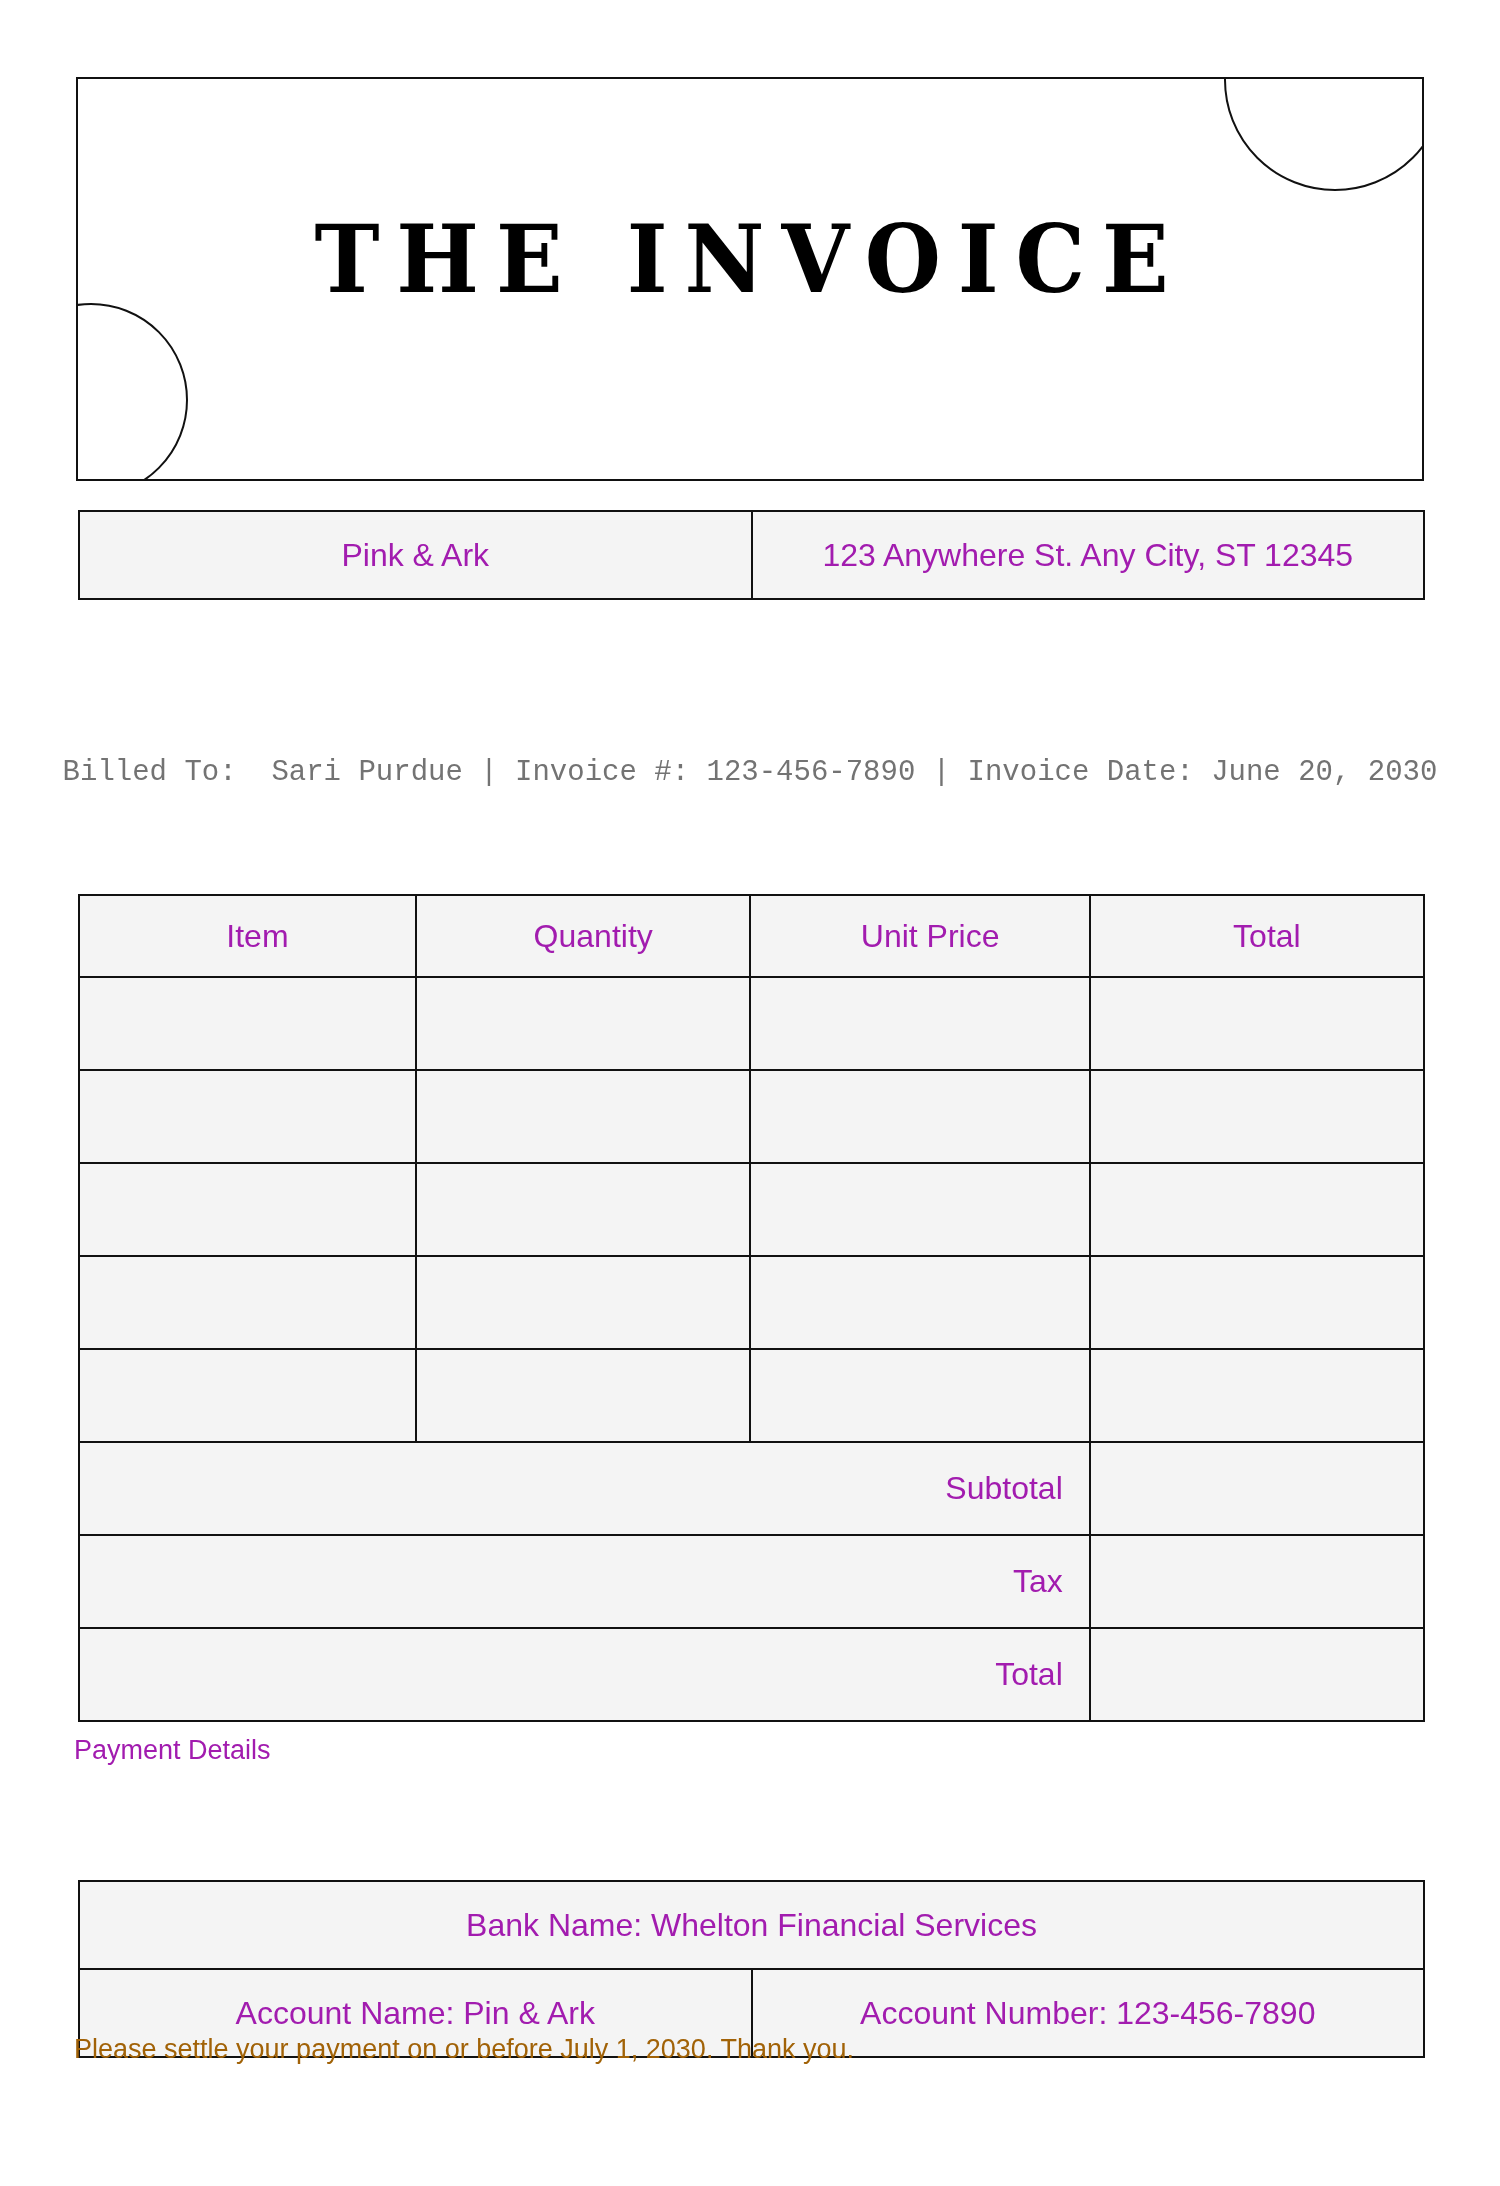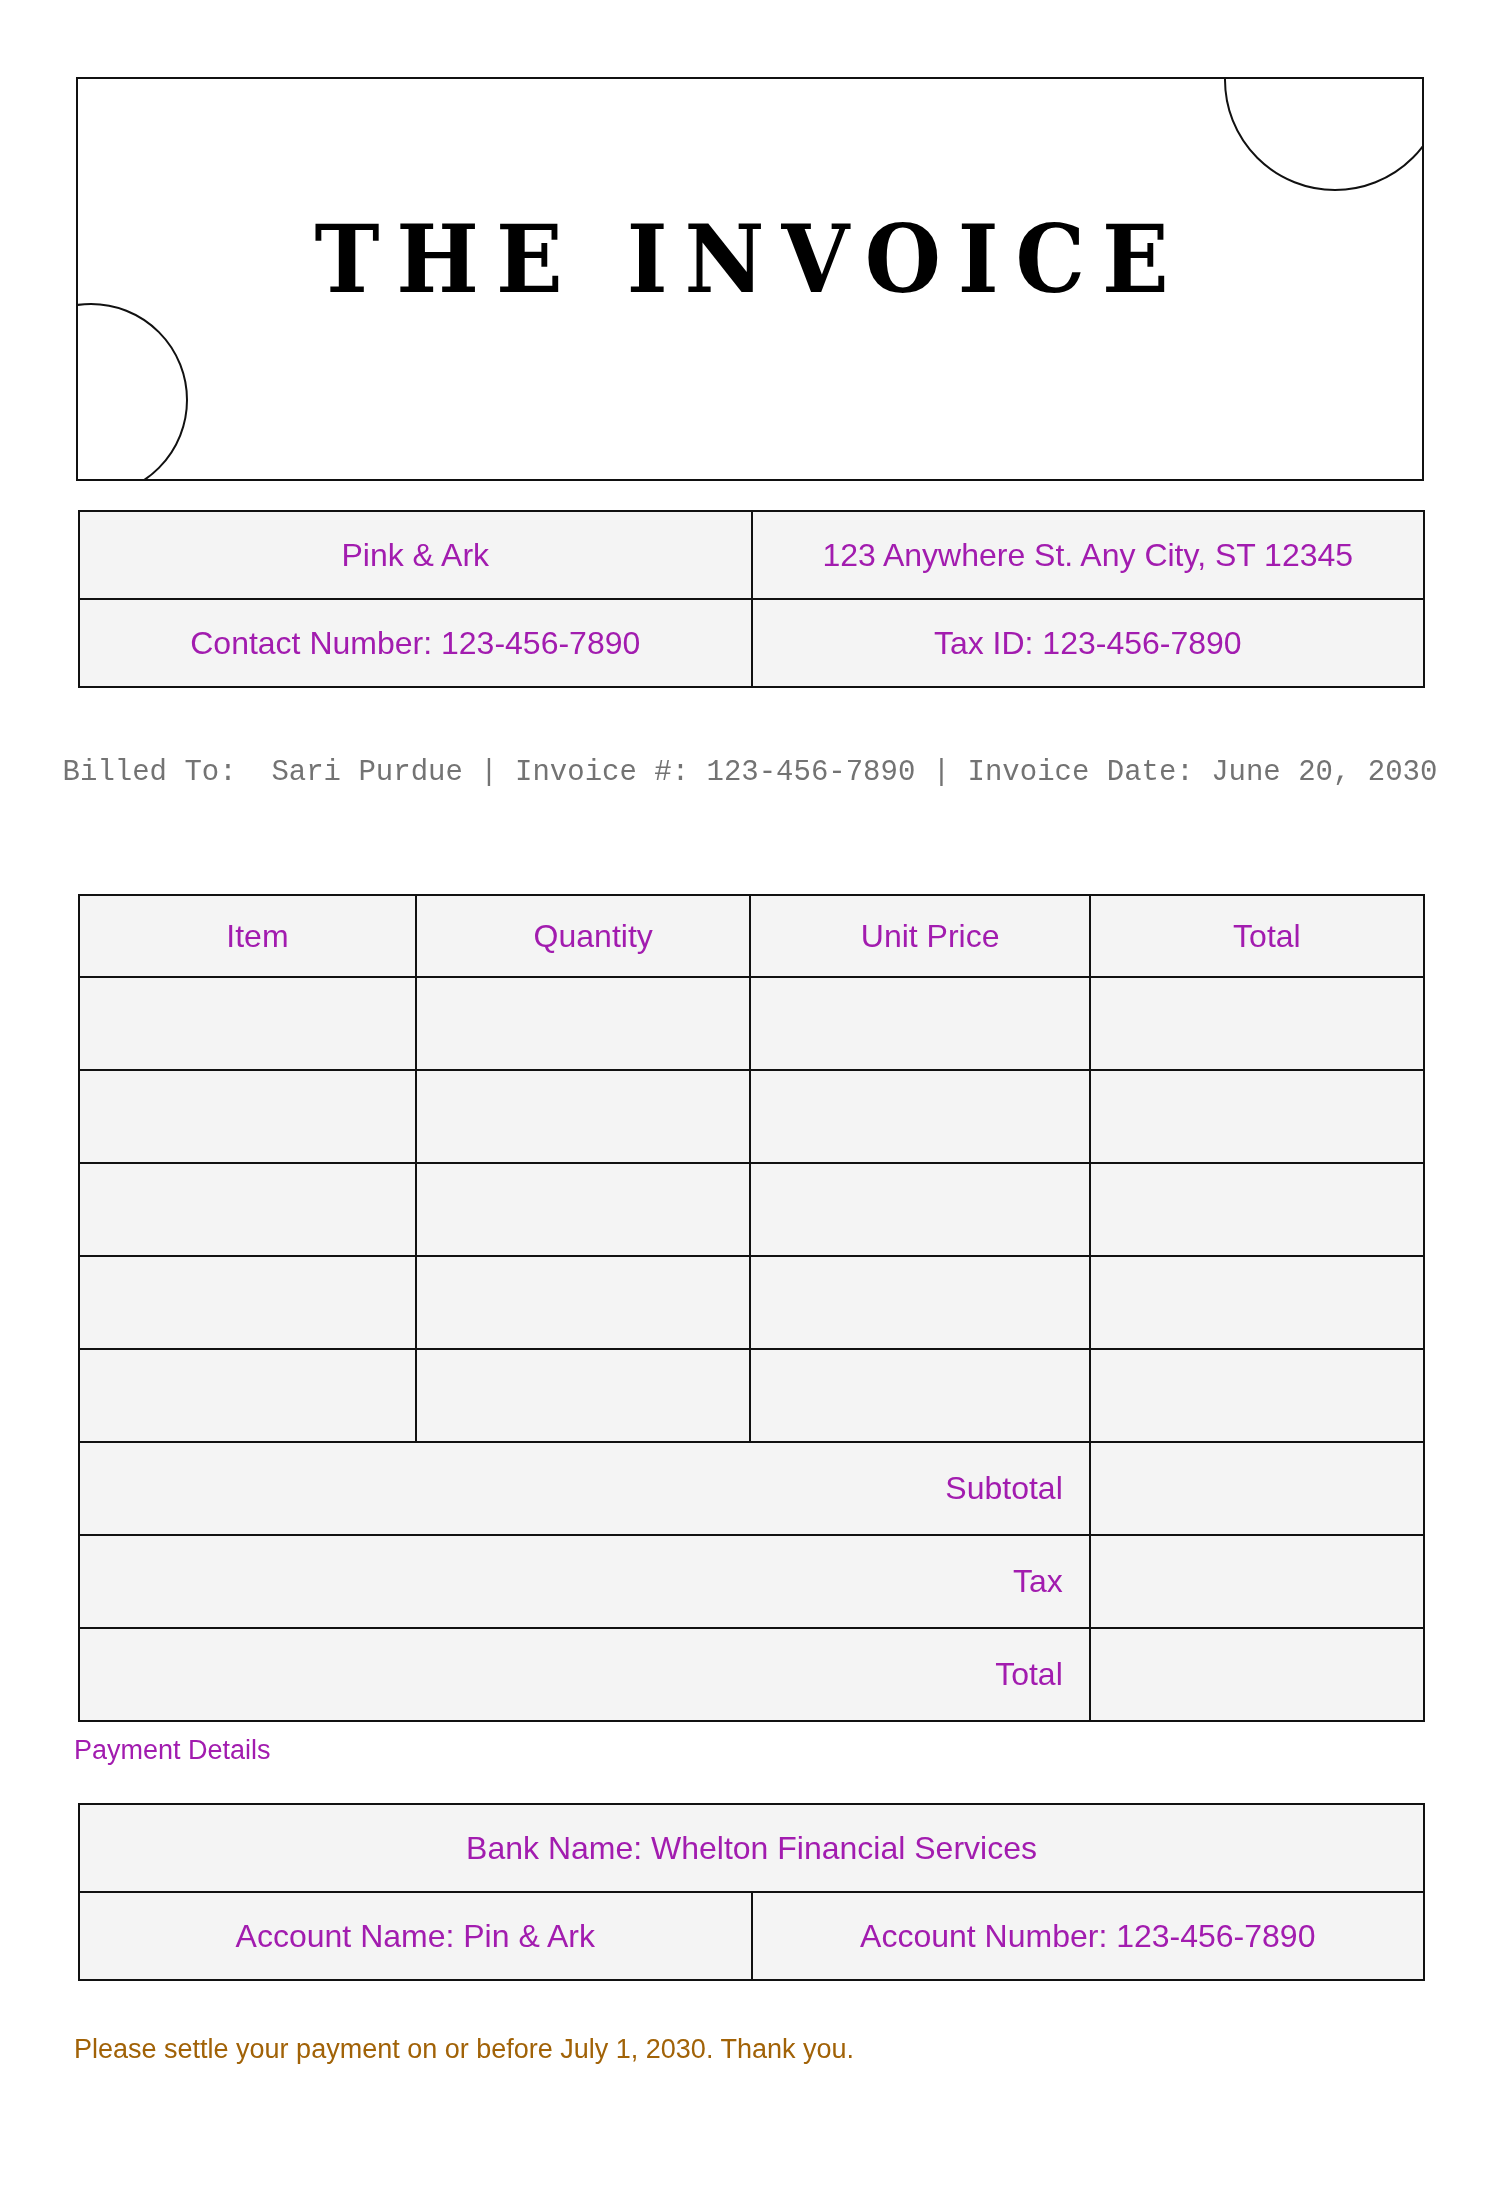--- a/index.html
+++ b/index.html
@@ -141,21 +141,21 @@
     position: absolute;
     left: 74px;
     top: 1735px;
     font-size: 27px;
     font-family: "Liberation Sans", sans-serif;
     color: #a21caf;
   }
 
   
   #payment-table {
-    top: 1803px;
+    top: 1880px;
     border-radius: 20px;
   }
   #payment-table td {
     height: 86px;
   }
 
   
   .footer-note {
     position: absolute;
     left: 74px;
@@ -174,24 +174,20 @@
     <div class="deco-circle circle-tr"></div>
     <div class="deco-circle circle-bl"></div>
     <div class="invoice-title">THE INVOICE</div>
   </div>
 
   <table class="tbl" id="company-table">
     <tbody>
       <tr>
         <td style="width:50%">Pink &amp; Ark</td>
         <td style="width:50%">123 Anywhere St. Any City, ST 12345</td>
-      </tr>
-      <tr>
-        <td>Contact Number: 123-456-7890</td>
-        <td>Tax ID: 123-456-7890</td>
       </tr>
     </tbody>
   </table>
 
   <div class="billed-line">Billed To:  Sari Purdue | Invoice #: 123-456-7890 | Invoice Date: June 20, 2030</div>
 
   <table class="tbl" id="items-table">
     <tbody>
       <tr class="header-row">
         <td style="width:25.05%">Item</td>

